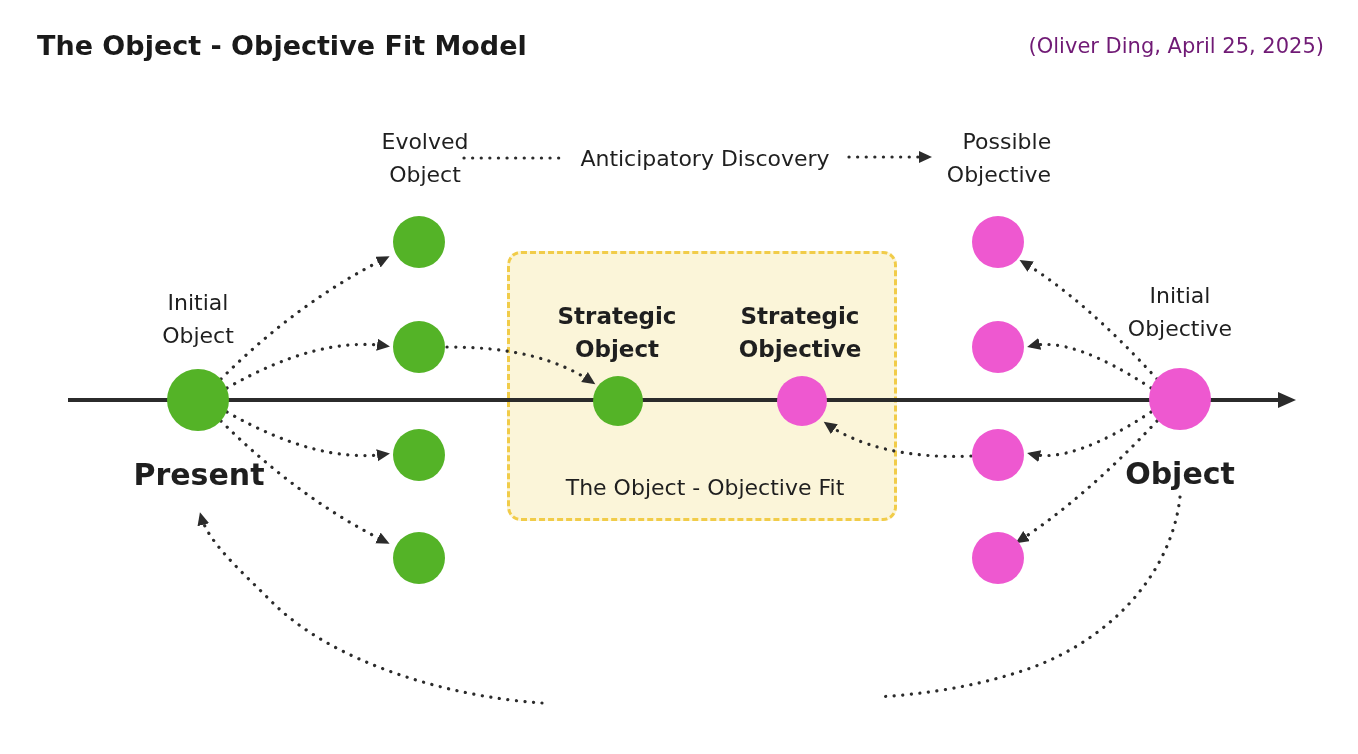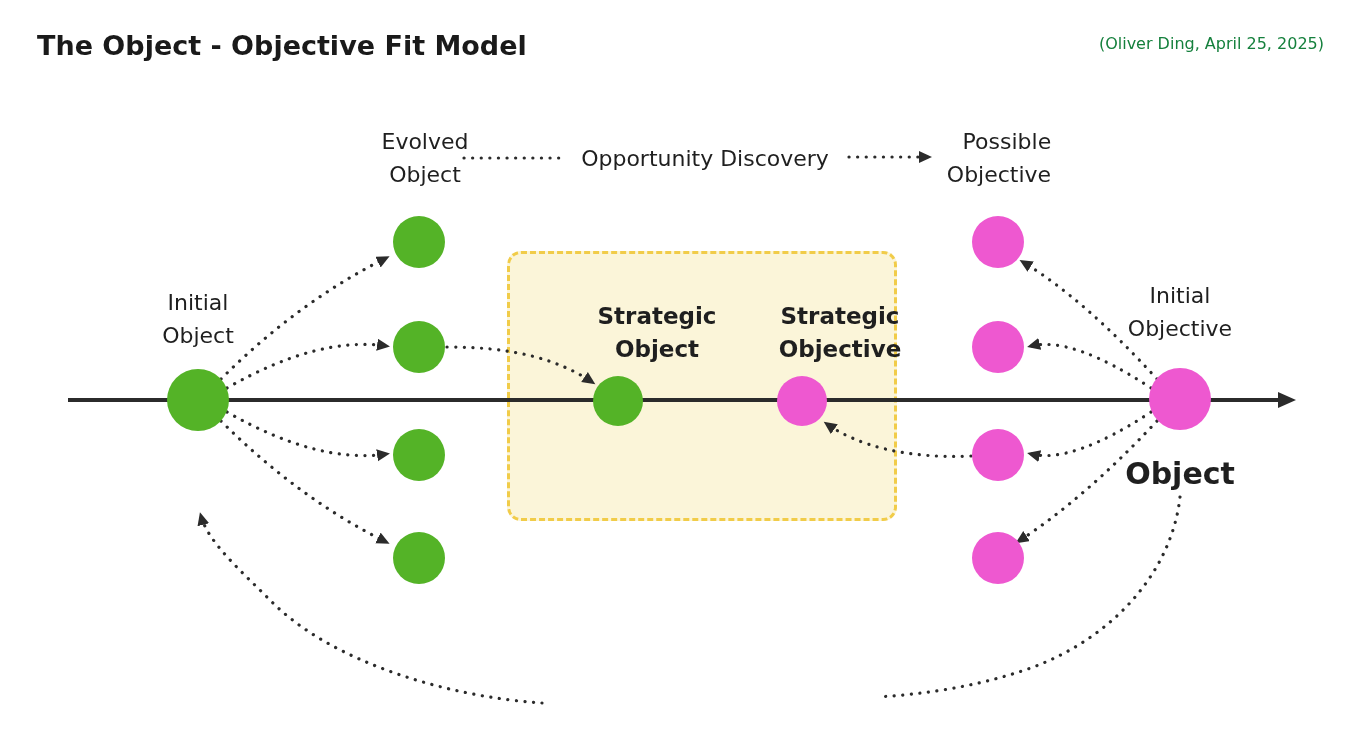--- a/index.html
+++ b/index.html
@@ -19,35 +19,35 @@
   .lbl {
     position: absolute;
     white-space: pre-line;
     text-align: center;
     transform: translate(-50%, -50%);
     font-size: 22px;
     line-height: 1.5;
     color: var(--color-text, #1f1f1f);
   }
   .lbl.big  { font-size: 30px; font-weight: bold; line-height: 1.2; }
-  .lbl.mid  { font-size: 23px; font-weight: bold; line-height: 1.45; margin-left: 40px; }
+  .lbl.mid  { font-size: 23px; font-weight: bold; line-height: 1.45; }
   .title {
     position: absolute;
     left: 37px;
     top: 30px;
     font-size: 27px;
     font-weight: bold;
     color: #1a1a1a;
   }
   .attribution {
     position: absolute;
     right: 34px;
     top: 34px;
-    font-size: 16px;
-    color: #15803d;
+    font-size: 21px;
+    color: #701a75;
   }
   .fit-box {
     position: absolute;
     left: 507px;
     top: 251px;
     width: 390px;
     height: 270px;
     border: 3.5px dashed var(--color-box_border, #F1CC49);
     border-radius: 14px;
     background: var(--color-box_fill, #FBF5D9);
@@ -126,30 +126,32 @@
     <circle class="node-pink" cx="802" cy="401" r="25"></circle>
     <circle class="node-pink" cx="998" cy="242" r="26"></circle>
     <circle class="node-pink" cx="998" cy="347" r="26"></circle>
     <circle class="node-pink" cx="998" cy="455" r="26"></circle>
     <circle class="node-pink" cx="998" cy="558" r="26"></circle>
     <circle class="node-pink" cx="1180" cy="399" r="31"></circle>
   </svg>
 
   <div class="lbl" style="left:417px; top:158px;margin-left:8px;">Evolved
 Object</div>
-  <div class="lbl" style="left:705px; top:158px;">Opportunity Discovery</div>
+  <div class="lbl" style="left:705px; top:158px;">Anticipatory Discovery</div>
   <div class="lbl" style="left:999px; top:158px;text-align:right;">Possible
 Objective</div>
 
   <div class="lbl" style="left:198px; top:319px;">Initial
 Object</div>
+  <div class="lbl big" style="left:199px; top:475px;">Present</div>
 
   <div class="lbl" style="left:1180px; top:312px;">Initial
 Objective</div>
   <div class="lbl big" style="left:1180px; top:474px;">Object</div>
 
   <div class="lbl mid" style="left:617px; top:333px;">Strategic
 Object</div>
   <div class="lbl mid" style="left:800px; top:333px;">Strategic
 Objective</div>
+  <div class="lbl" style="left:705px; top:487px;">The Object - Objective Fit</div>
 
 
 </div>
 
 </body></html>

